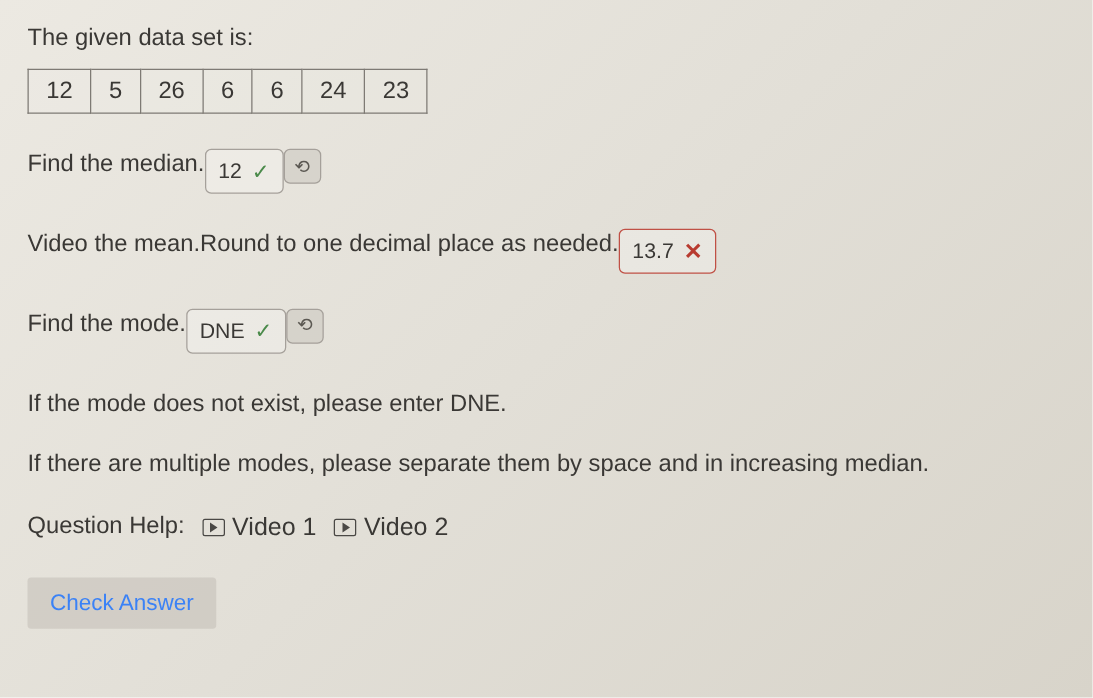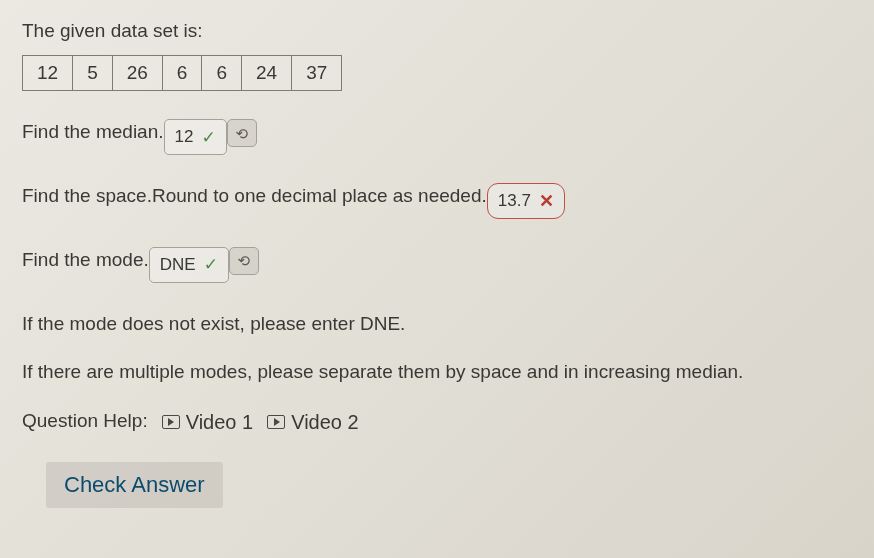--- a/index.html
+++ b/index.html
@@ -39,21 +39,21 @@
     display: inline-flex;
     align-items: center;
     gap: 8px;
     border: 1.5px solid #a5a09a;
     background: rgba(255,255,255,.25);
     border-radius: 5px;
     padding: 5px 10px;
     font-size: 17px;
     font-weight: 500;
   }
-  .answer-box.wrong { border-color: #c05045; border-radius: 11px; }
+  .answer-box.wrong { border-color: #c05045; }
   .check-icon { color: #4a8a4a; font-size: 17px; line-height:1; }
   .x-icon { color: #b83b30; font-size: 18px; font-weight: bold; line-height:1; }
   .retry-pill {
     display: inline-flex;
     align-items: center;
     justify-content: center;
     width: 30px;
     height: 28px;
     border: 1.5px solid #a5a09a;
     border-radius: 5px;
@@ -88,61 +88,60 @@
     content: "";
     border-left: 6px solid #4a4845;
     border-top: 4px solid transparent;
     border-bottom: 4px solid transparent;
     margin-left: 1px;
   }
   .check-btn {
     display: inline-block;
     padding: 10px 18px;
     background: rgba(195,190,182,.55);
-    color: #0c4a6e;
-    font-size: 22px;
+    color: #3b82f6;
+    font-size: 18px;
     border-radius: 3px;
     border: none;
-    margin-left: 24px;
   }
 </style>
 </head>
 <body>
 
 
 
 <div class="prompt-line">The given data set is:</div>
 
 <table class="data-table">
   <tbody>
       <tr>
     <td>12</td>
     <td>5</td>
     <td>26</td>
     <td>6</td>
     <td>6</td>
     <td>24</td>
-    <td>37</td>
+    <td>23</td>
   </tr>
 </tbody>
   </table>
 
 <div class="row">
   <span>Find the median.</span>
   <span class="answer-box">
     <span>12</span>
     <span class="check-icon">✓</span>
   </span>
   <span class="retry-pill">
     <span>⟲</span>
   </span>
 </div>
 
 <div class="row">
-  <span>Find the space.</span>
+  <span>Video the mean.</span>
   <span class="italic">Round to one decimal place as needed.</span>
   <span class="answer-box wrong">
     <span>13.7</span>
     <span class="x-icon">✕</span>
   </span>
 </div>
 
 <div class="row">
   <span>Find the mode.</span>
   <span class="answer-box">

